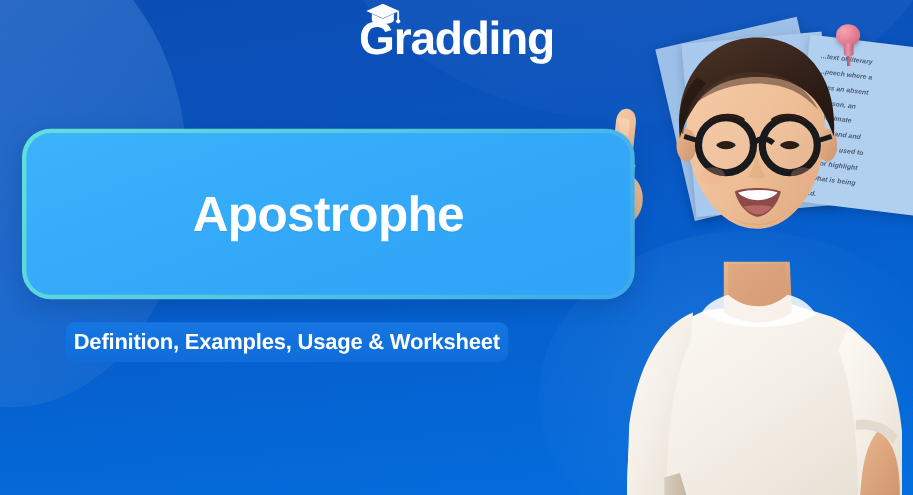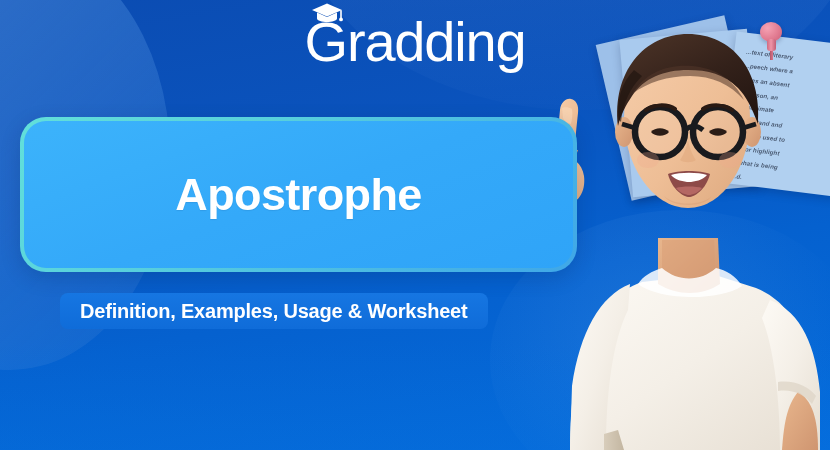--- a/index.html
+++ b/index.html
@@ -43,22 +43,22 @@
   
   #logo {
     position:absolute;
     left:0; right:0; top:14px;
     display:flex; align-items:center; justify-content:center;
     gap:2px;
     z-index:40;
   }
   .logo-wrap { position:relative; display:inline-block; }
   .logo-text {
-    font-size:56px;
-    font-weight:normal;
+    font-size:42px;
+    font-weight:bold;
     letter-spacing:-1.2px;
     color:#ffffff;
     line-height:1;
   }
   .logo-cap {
     position:absolute;
     left:5px; top:-13px;
     width:34px; height:22px;
     z-index:2;
   }
@@ -91,21 +91,21 @@
     text-align:center;
     text-shadow:0 1px 1px rgba(0,40,90,.10);
     white-space:nowrap;
   }
 
   
   #subtitle-pill {
     position:absolute;
     left:60px; top:293px;
     height:36px;
-    padding:0 20px;
+    padding:0 7px;
     display:flex; align-items:center;
     border-radius:8px;
     background:linear-gradient(180deg,#1676e2 0%,#0f6cd9 100%);
     z-index:30;
   }
   #subtitle-text {
     color:#ffffff;
     font-size:20px;
     font-weight:bold;
     letter-spacing:-.2px;

